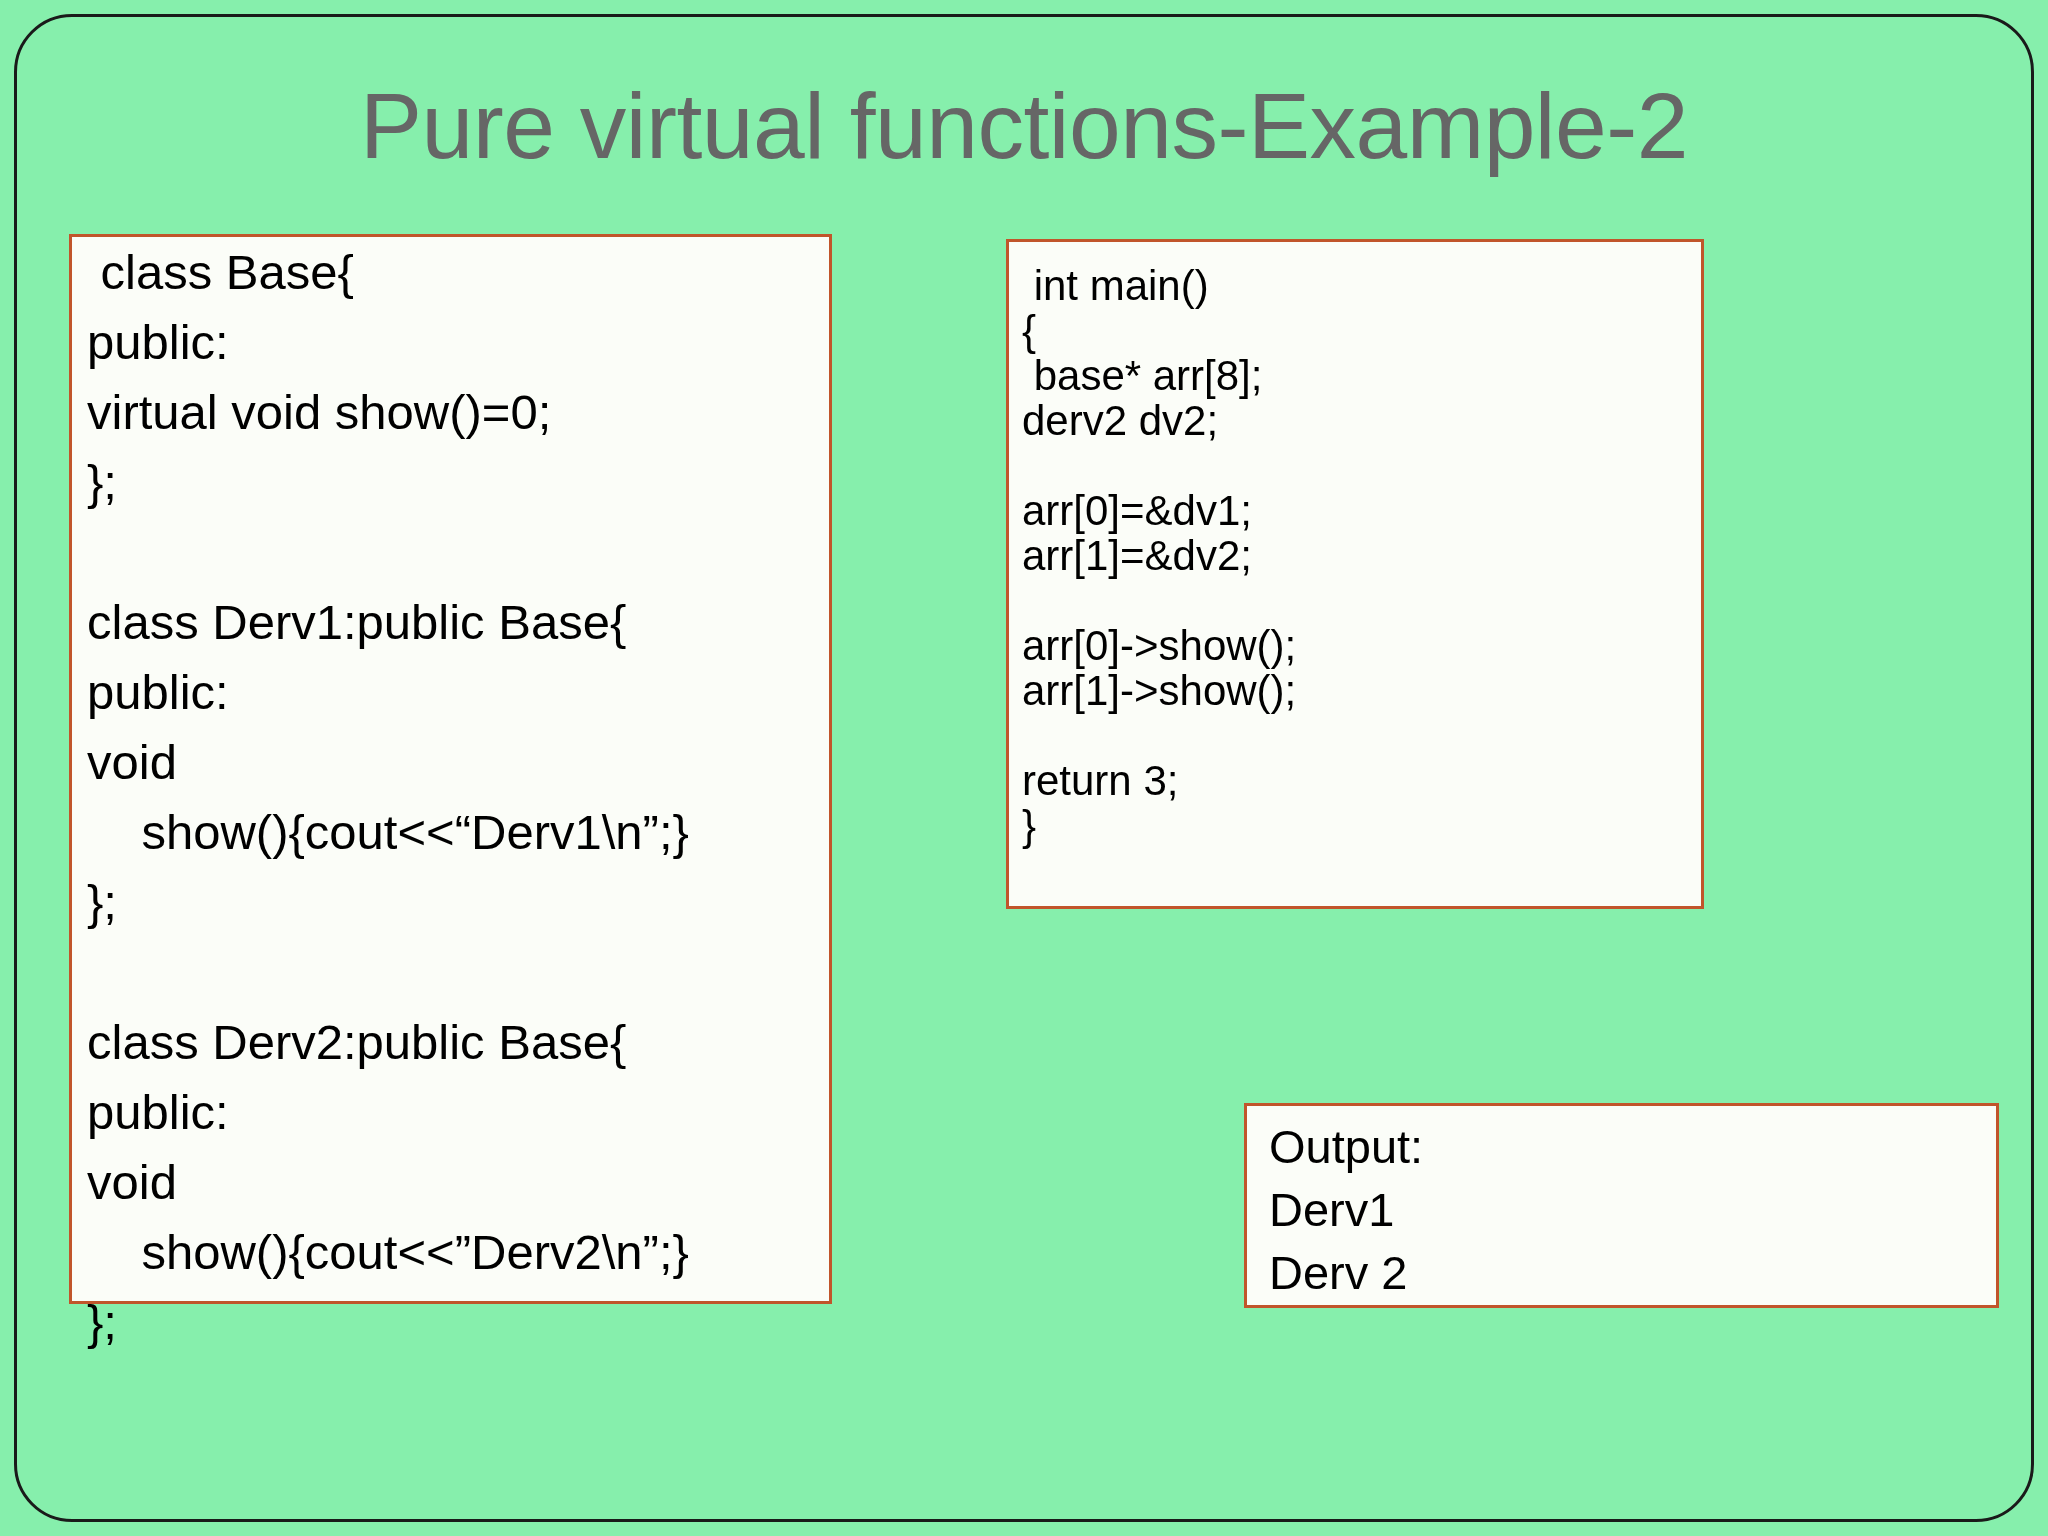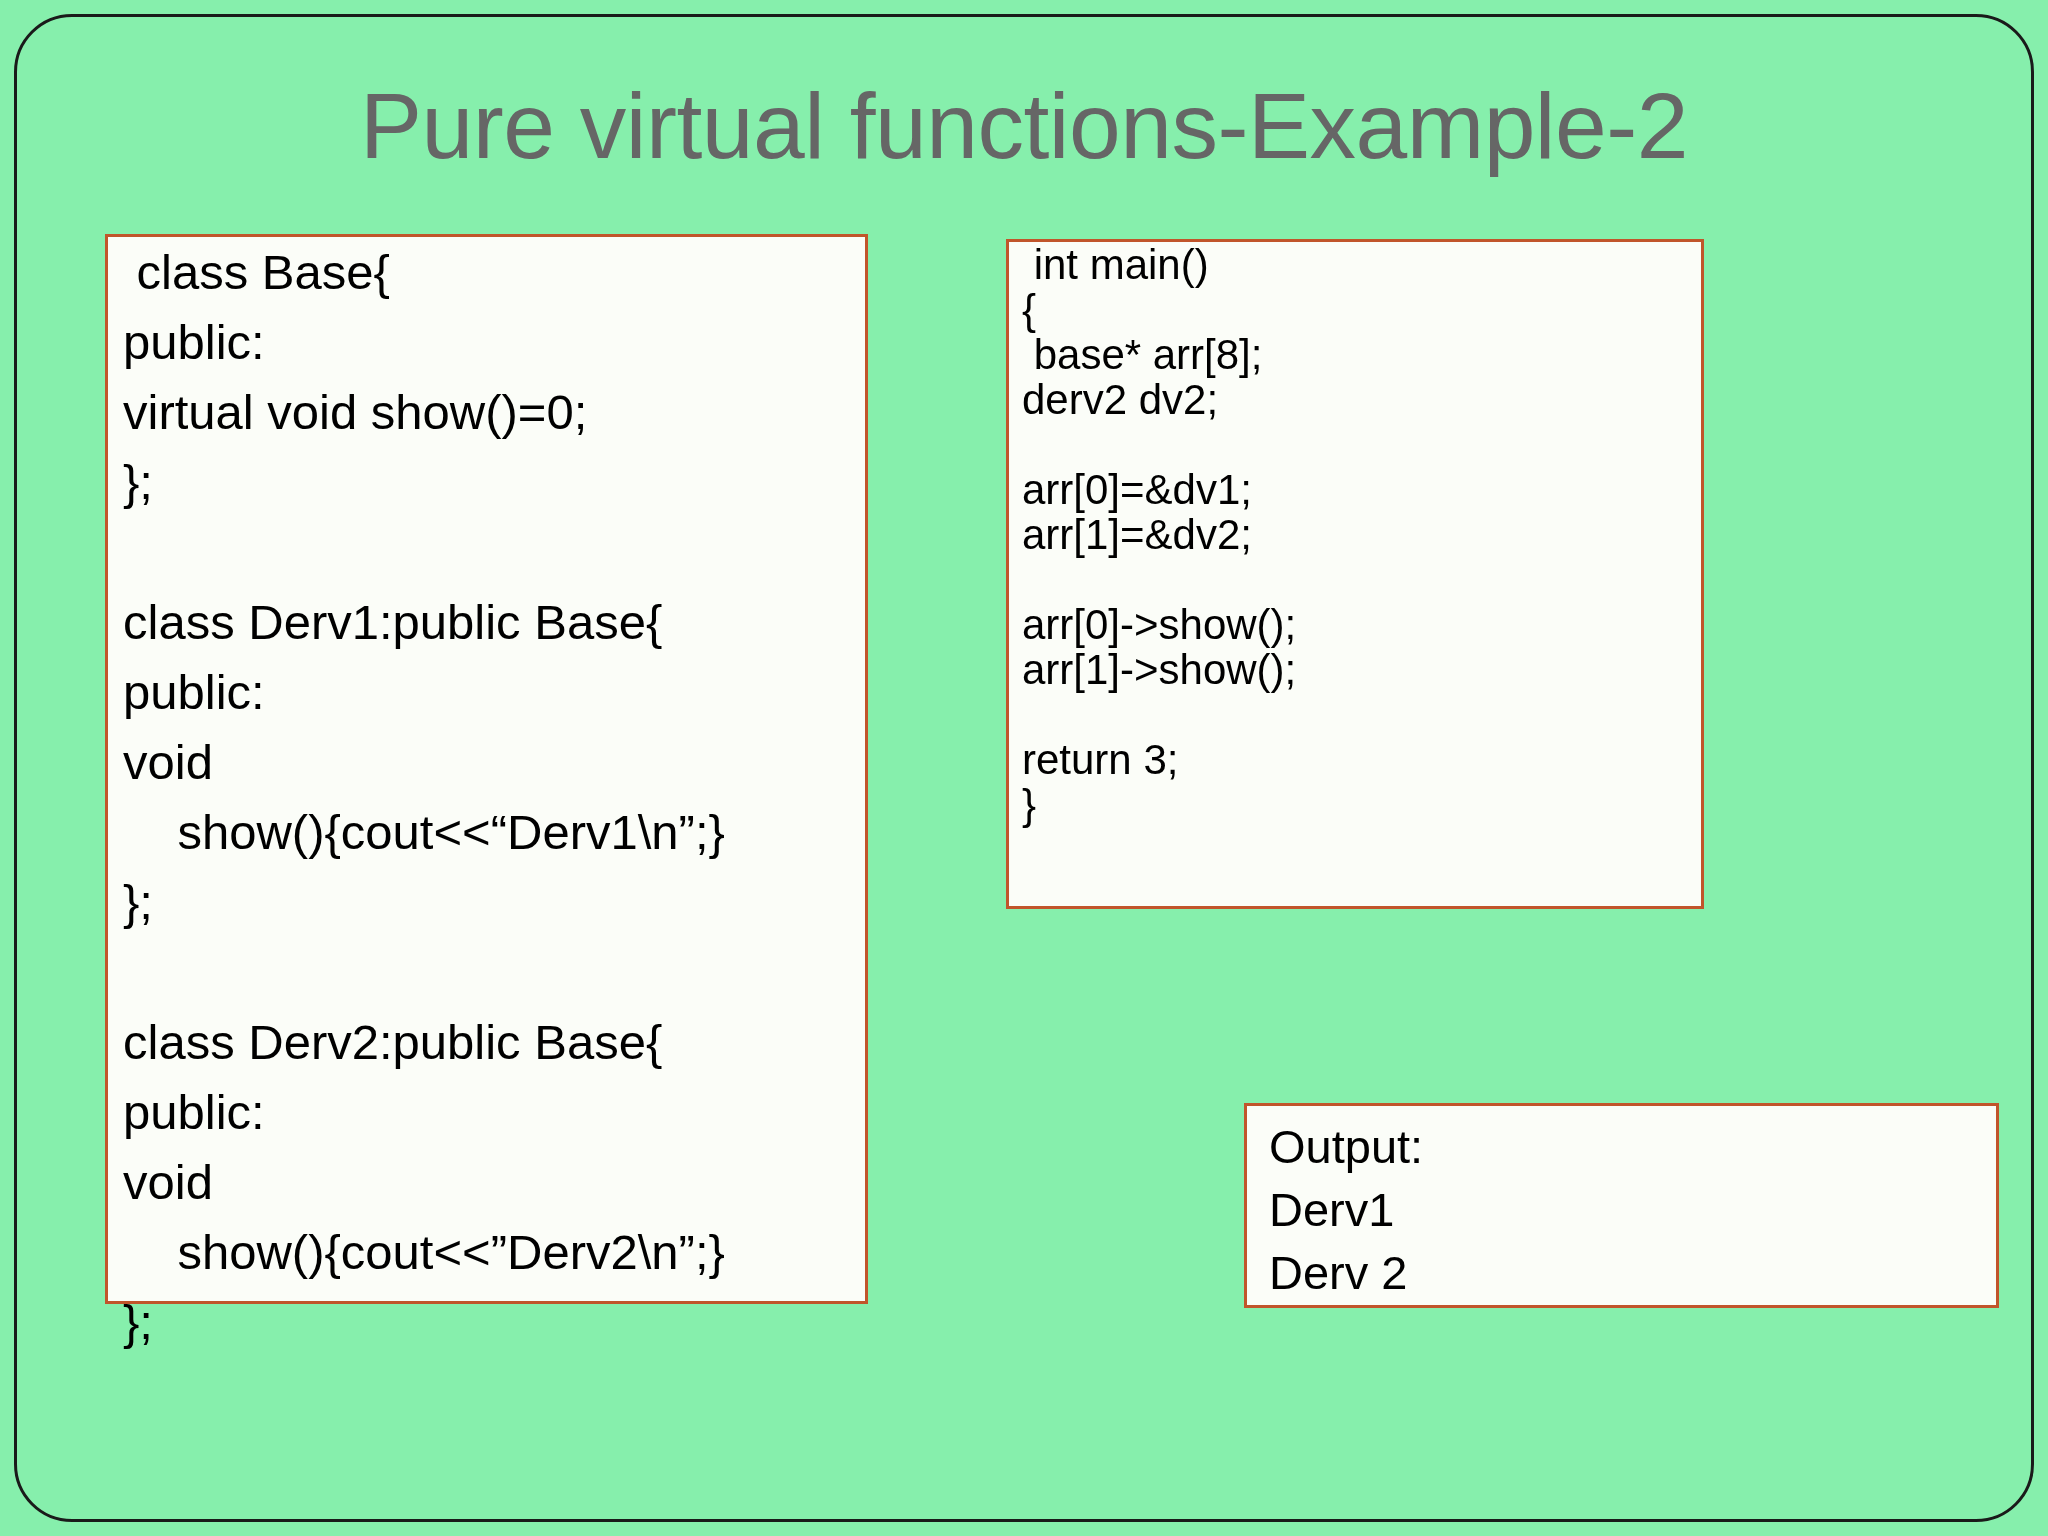--- a/index.html
+++ b/index.html
@@ -62,21 +62,20 @@
     color: #000000;
     white-space: pre;
   }
 
   
   #left-code-box {
     left: 69px;
     top: 234px;
     width: 763px;
     height: 1070px;
-    margin-left: 36px;
   }
   #left-code-box .code-line {
     font-size: 49px;
     line-height: 70px;
     padding-left: 15px;
   }
   #left-code-box .code-line.blank {
     height: 70px;
   }
 
@@ -89,21 +88,21 @@
   }
   #right-code-box .code-line {
     font-size: 42px;
     line-height: 45px;
     padding-left: 13px;
   }
   #right-code-box .code-line.blank {
     height: 45px;
   }
   #right-code-box .inner {
-    padding-top: 0;
+    padding-top: 21px;
   }
 
   
   #output-box {
     left: 1244px;
     top: 1103px;
     width: 755px;
     height: 205px;
   }
   #output-box .code-line {

